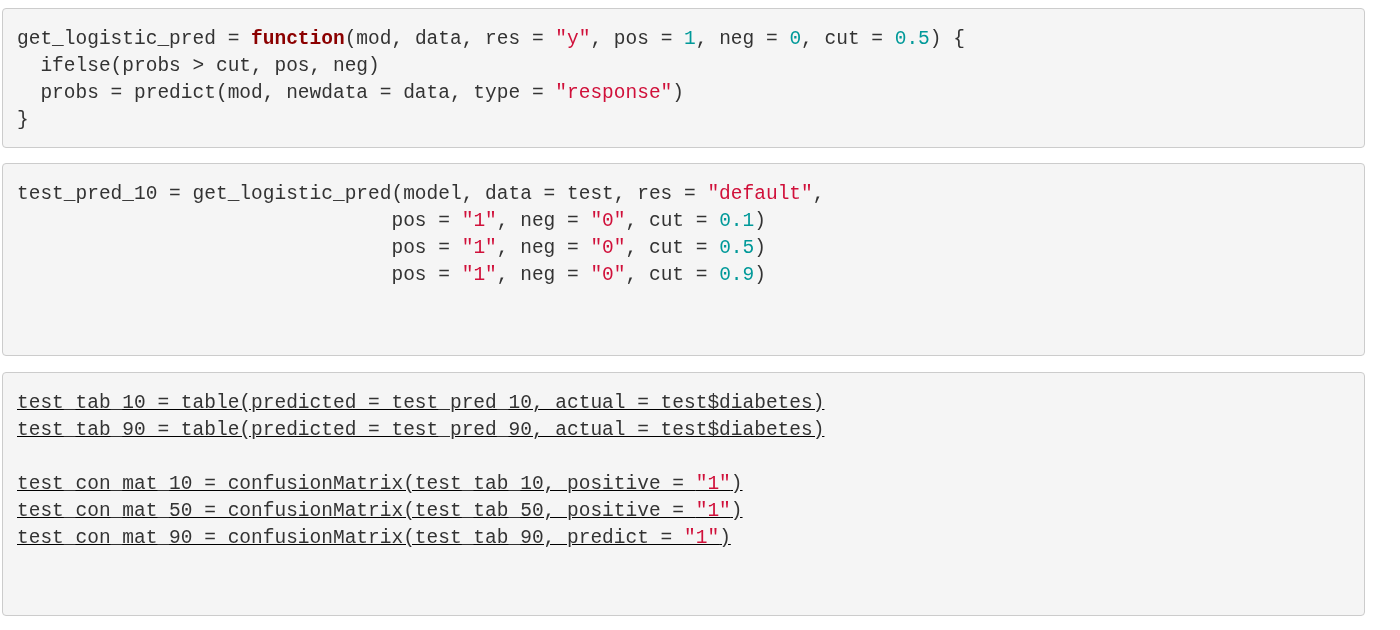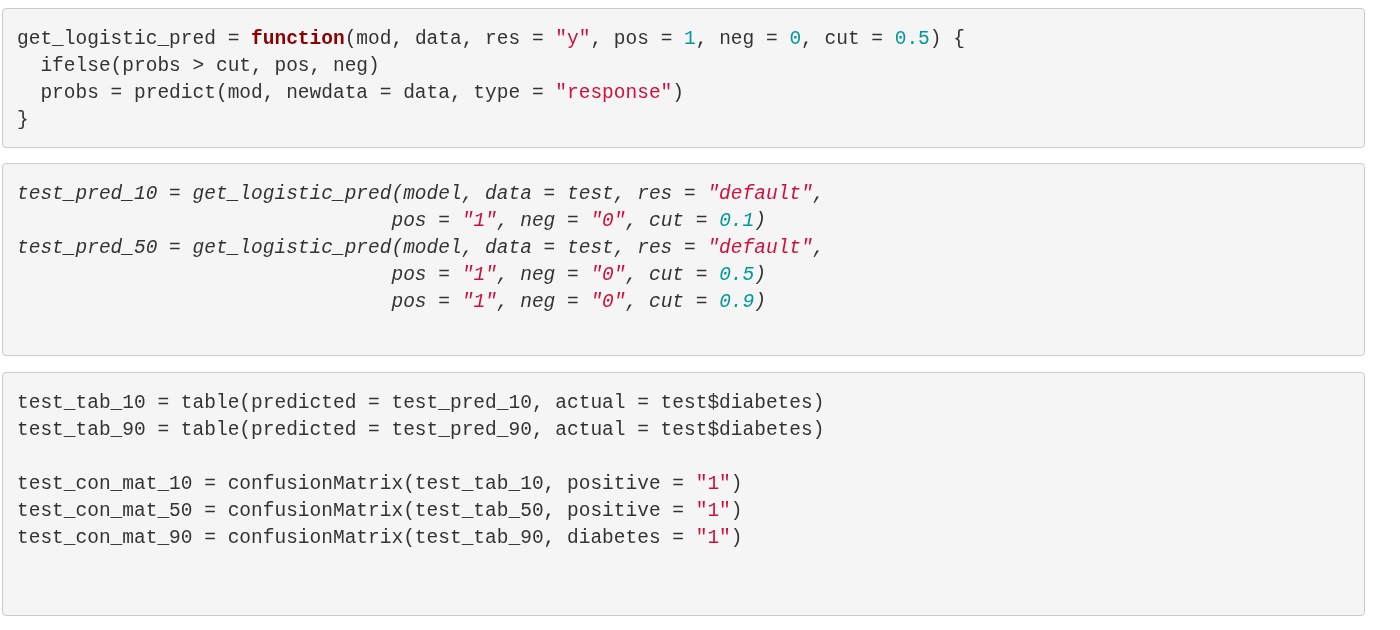--- a/index.html
+++ b/index.html
@@ -30,28 +30,27 @@
 </head>
 <body>
 
 <div id="doc">
     <div class="code-block" style="top: 8px; height: 140px;">
       <div class="line"><span class="plain">get_logistic_pred = </span><span class="kw">function</span><span class="plain">(mod, data, res = </span><span class="str">"y"</span><span class="plain">, pos = </span><span class="num">1</span><span class="plain">, neg = </span><span class="num">0</span><span class="plain">, cut = </span><span class="num">0.5</span><span class="plain">) {</span></div>
       <div class="line"><span class="plain">  ifelse(probs &gt; cut, pos, neg)</span></div>
       <div class="line"><span class="plain">  probs = predict(mod, newdata = data, type = </span><span class="str">"response"</span><span class="plain">)</span></div>
       <div class="line"><span class="plain">}</span></div>
     </div>
-    <div class="code-block" style="top: 163px; height: 193px; font-style: italic;">
+    <div class="code-block" style="top: 163px; height: 193px;">
       <div class="line"><span class="plain">test_pred_10 = get_logistic_pred(model, data = test, res = </span><span class="str">"default"</span><span class="plain">,</span></div>
       <div class="line"><span class="plain">                                pos = </span><span class="str">"1"</span><span class="plain">, neg = </span><span class="str">"0"</span><span class="plain">, cut = </span><span class="num">0.1</span><span class="plain">)</span></div>
-      <div class="line"><span class="plain">test_pred_50 = get_logistic_pred(model, data = test, res = </span><span class="str">"default"</span><span class="plain">,</span></div>
       <div class="line"><span class="plain">                                pos = </span><span class="str">"1"</span><span class="plain">, neg = </span><span class="str">"0"</span><span class="plain">, cut = </span><span class="num">0.5</span><span class="plain">)</span></div>
       <div class="line"><span class="plain">                                pos = </span><span class="str">"1"</span><span class="plain">, neg = </span><span class="str">"0"</span><span class="plain">, cut = </span><span class="num">0.9</span><span class="plain">)</span></div>
     </div>
-    <div class="code-block" style="top: 372px; height: 244px;">
+    <div class="code-block" style="top: 372px; height: 244px; text-decoration: underline;">
       <div class="line"><span class="plain">test_tab_10 = table(predicted = test_pred_10, actual = test$diabetes)</span></div>
       <div class="line"><span class="plain">test_tab_90 = table(predicted = test_pred_90, actual = test$diabetes)</span></div>
       <div class="line"><span class="plain"></span></div>
       <div class="line"><span class="plain">test_con_mat_10 = confusionMatrix(test_tab_10, positive = </span><span class="str">"1"</span><span class="plain">)</span></div>
       <div class="line"><span class="plain">test_con_mat_50 = confusionMatrix(test_tab_50, positive = </span><span class="str">"1"</span><span class="plain">)</span></div>
-      <div class="line"><span class="plain">test_con_mat_90 = confusionMatrix(test_tab_90, diabetes = </span><span class="str">"1"</span><span class="plain">)</span></div>
+      <div class="line"><span class="plain">test_con_mat_90 = confusionMatrix(test_tab_90, predict = </span><span class="str">"1"</span><span class="plain">)</span></div>
     </div>
   </div>
 
 </body></html>

